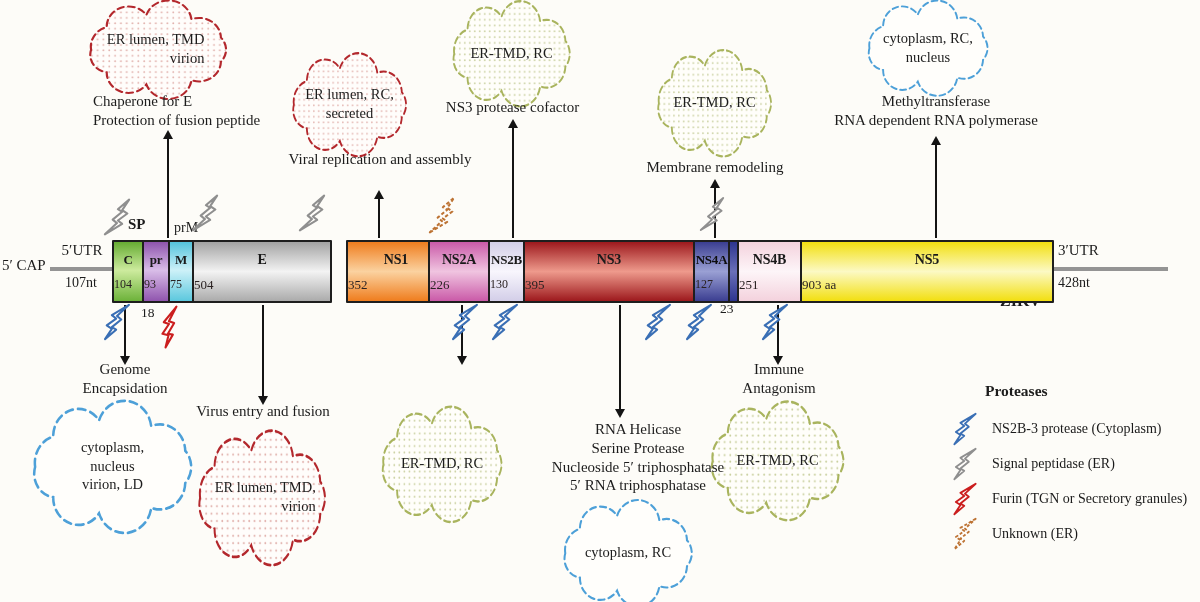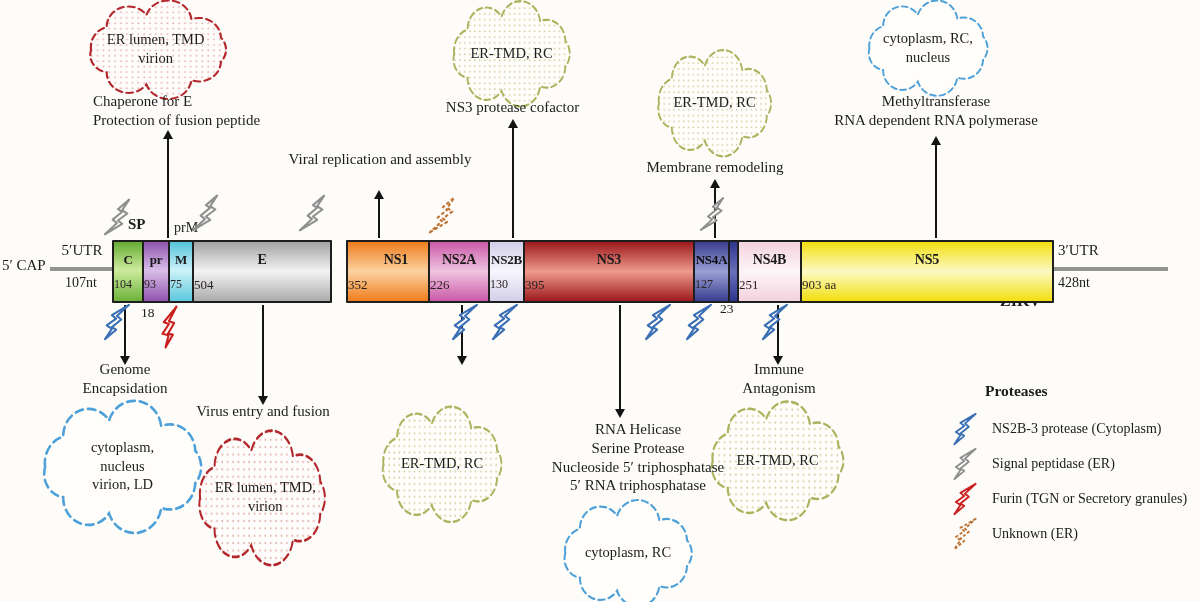--- a/index.html
+++ b/index.html
@@ -34,21 +34,21 @@
   .arrow.down::after{content:"";position:absolute;bottom:-8px;left:-4px;border:5px solid transparent;border-bottom:0;border-top:9px solid #141414}
   
   .cloud{position:absolute}
   .cloud svg{position:absolute;left:0;top:0;width:100%;height:100%;overflow:visible}
   .cloud use{stroke-width:3;stroke-linecap:round}
   .cloud.red  use{stroke:#b3282d;fill:url(#dotsRed);stroke-dasharray:9 6}
   .cloud.green use{stroke:#a9b45e;fill:url(#dotsGreen);stroke-dasharray:9 6}
   .cloud.blue use{stroke:#4da0d8;fill:#fffefb;stroke-dasharray:9 6}
   .cloud .cloud-text{position:absolute;left:10%;top:8%;right:10%;bottom:8%;display:flex;align-items:center;justify-content:center;
         text-align:center;font-size:14.5px;line-height:1.3;white-space:pre-line;color:#1c1c1c}
-  .cloud .cloud-text.ta-left{justify-content:flex-start;text-align:center;padding-left:8%}
+  .cloud .cloud-text.ta-left{justify-content:flex-start;text-align:right;padding-left:8%}
   
   .bolt{position:absolute;overflow:visible}
   .bolt use{fill:#fffdfa;stroke-width:2.4;stroke-linejoin:round}
   .bolt.blue use{stroke:#3a6fb5}
   .bolt.gray use{stroke:#8f8f8f}
   .bolt.red use{stroke:#cb1e1e}
   .bolt.orange use{stroke:#bd7334;stroke-dasharray:4 2.6}
   .bolt.flip{transform:rotate(180deg)}
   .bolt.tilt{transform:rotate(-20deg)}
   .legend-text{position:absolute;font-size:14px;white-space:nowrap}
@@ -73,41 +73,48 @@
     </defs>
   </svg>
 
   <div class="cloud red" style="left:78px;top:5px;width:160px;height:88px">
     <svg viewBox="0 0 220 130" preserveAspectRatio="none">
         <use href="#cloudPath"></use>
       </svg>
     <div class="cloud-text ta-left">ER lumen, TMD
 virion</div>
   </div>
+  <div class="cloud red" style="left:283px;top:58px;width:133px;height:92px">
+    <svg viewBox="0 0 220 130" preserveAspectRatio="none">
+        <use href="#cloudPath"></use>
+      </svg>
+    <div class="cloud-text">ER lumen, RC,
+secreted</div>
+  </div>
   <div class="cloud green" style="left:443px;top:6px;width:137px;height:94px">
     <svg viewBox="0 0 220 130" preserveAspectRatio="none">
         <use href="#cloudPath"></use>
       </svg>
     <div class="cloud-text">ER-TMD, RC</div>
   </div>
   <div class="cloud green" style="left:648px;top:55px;width:133px;height:95px">
     <svg viewBox="0 0 220 130" preserveAspectRatio="none">
         <use href="#cloudPath"></use>
       </svg>
     <div class="cloud-text">ER-TMD, RC</div>
   </div>
   <div class="cloud blue" style="left:858px;top:5px;width:140px;height:85px">
     <svg viewBox="0 0 220 130" preserveAspectRatio="none">
         <use href="#cloudPath"></use>
       </svg>
     <div class="cloud-text">cytoplasm, RC,
 nucleus</div>
   </div>
 
-  <div class="cloud blue" style="left:30px;top:407px;width:185px;height:118px">
+  <div class="cloud blue" style="left:20px;top:407px;width:185px;height:118px">
     <svg viewBox="0 0 220 130" preserveAspectRatio="none">
         <use href="#cloudPath"></use>
       </svg>
     <div class="cloud-text">cytoplasm,
 nucleus
 virion, LD</div>
   </div>
   <div class="cloud red" style="left:188px;top:437px;width:148px;height:120px">
     <svg viewBox="0 0 220 130" preserveAspectRatio="none">
         <use href="#cloudPath"></use>

